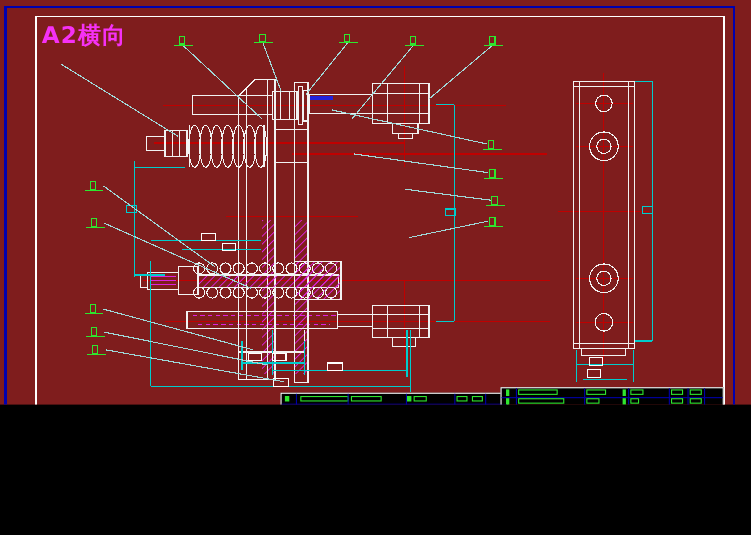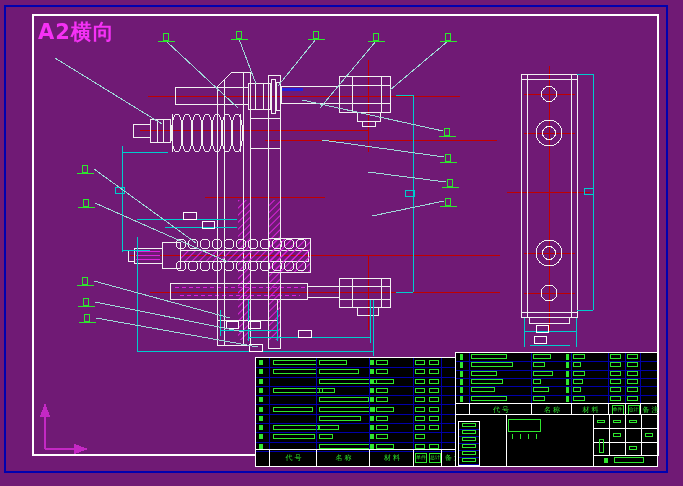--- a/index.html
+++ b/index.html
@@ -1,16 +1,16 @@
 <!DOCTYPE html>
 <html><head>
 <meta charset="utf-8">
 <style>
   html,body{margin:0;padding:0;background:#000;}
-  #stage{position:relative;width:683px;height:486px;background:#701a75;overflow:hidden;
+  #stage{position:relative;width:683px;height:368px;background:#7f1d1d;overflow:hidden;
          font-family:"Liberation Sans",sans-serif;}
   #cad-svg{position:absolute;left:0;top:0;}
   #sheet-label{position:absolute;left:38px;top:18px;color:#f531f5;font-size:21px;
                font-weight:bold;letter-spacing:1px;font-family:"DejaVu Sans",sans-serif;}
   .tbl{position:absolute;background:#000;border:1px solid #fff;box-sizing:border-box;}
   #bom-left{left:255px;top:357px;width:207px;height:110px;}
   #bom-right{left:455px;top:352px;width:203px;height:115px;}
   .rows{position:absolute;left:0;right:0;top:0;}
   #bom-left-rows{height:93px;}
   #bom-right-rows{height:50px;}

